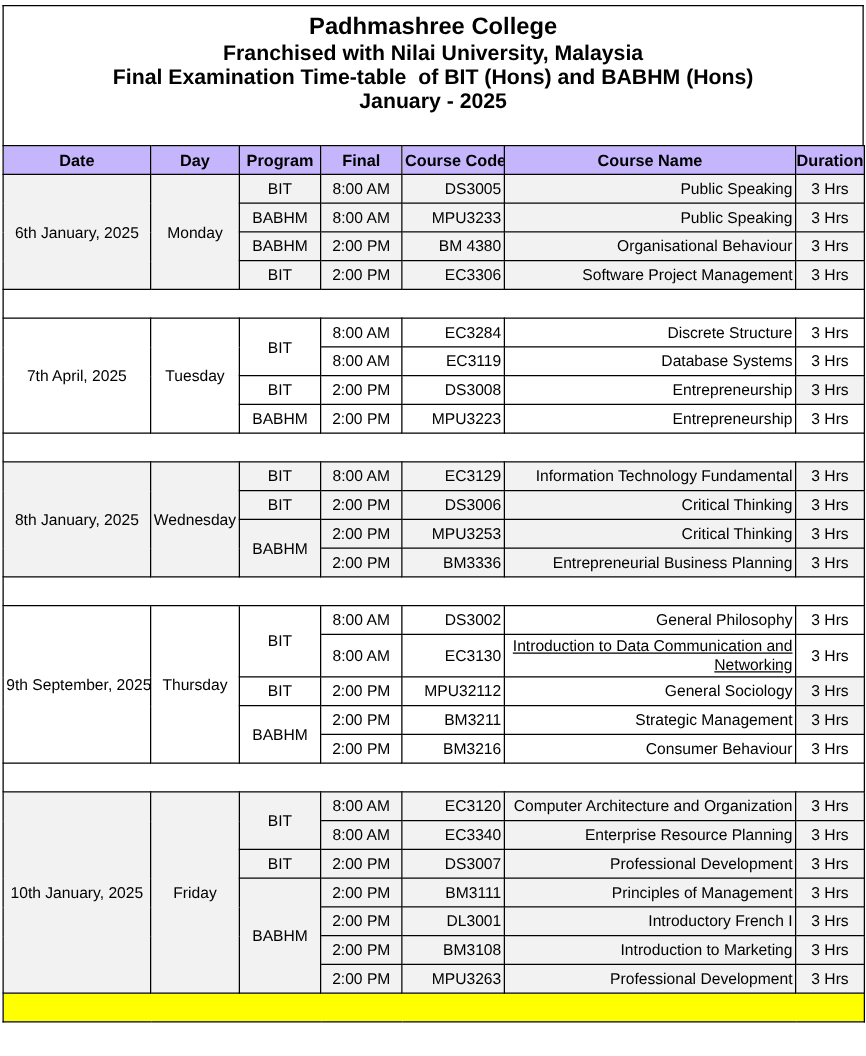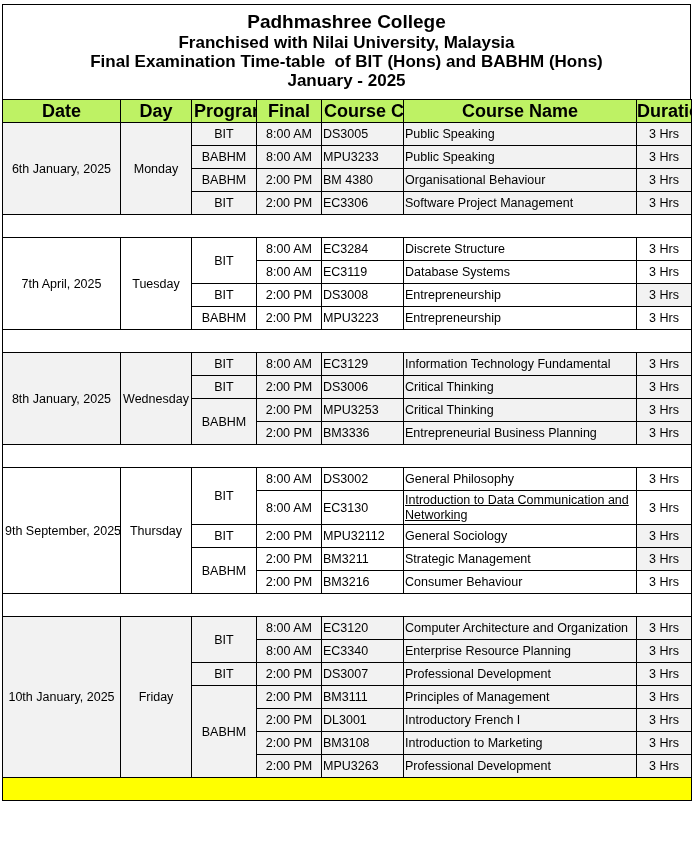--- a/index.html
+++ b/index.html
@@ -1,27 +1,27 @@
 <!DOCTYPE html>
 <html><head>
 <meta charset="utf-8">
 <style>
   html, body { margin: 0; padding: 0; background: #ffffff; }
   body { width: 693px; height: 845px; position: relative; overflow: hidden;
          font-family: "Liberation Sans", "DejaVu Sans", sans-serif; color: #000; }
   .sheet { position: absolute; left: 2px; top: 4px; width: 689px; }
-  .title-block { height: 95px; border: 1px solid #000; border-bottom: none; box-sizing: border-box;
+  .title-block { height: 112px; border: 1px solid #000; border-bottom: none; box-sizing: border-box;
                  text-align: center; background: #fff; }
   .title-main { font-size: 19px; font-weight: bold; padding-top: 6px; line-height: 22px; }
   .title-sub { font-size: 17px; font-weight: bold; line-height: 19px; }
   table { border-collapse: collapse; table-layout: fixed; width: 689px; font-size: 12.5px; }
   td, th { border: 1px solid #000; padding: 0 2px; overflow: hidden; white-space: nowrap; }
-  th { background: #bef264; font-weight: bold; height: 22px; text-align: center; font-size: 18px; }
+  th { background: #c4b5fd; font-weight: bold; height: 22px; text-align: center; font-size: 13px; }
   .c { text-align: center; }
-  .l { text-align: left; padding-left: 1px; }
+  .l { text-align: right; padding-left: 1px; }
   .gray td { background: #f2f2f2; }
   .white td { background: #ffffff; }
   td.gray { background: #f2f2f2 !important; }
   tr.r { height: 23px; }
   tr.r2 { height: 34px; }
   tr.spacer td { height: 22px; background: #fff; border-left: 1px solid #000; border-right: 1px solid #000; }
   tr.yellow td { height: 22px; background: #ffff00; }
   .wrap { white-space: normal; line-height: 15px; text-decoration: underline; }
 </style>
 </head>

